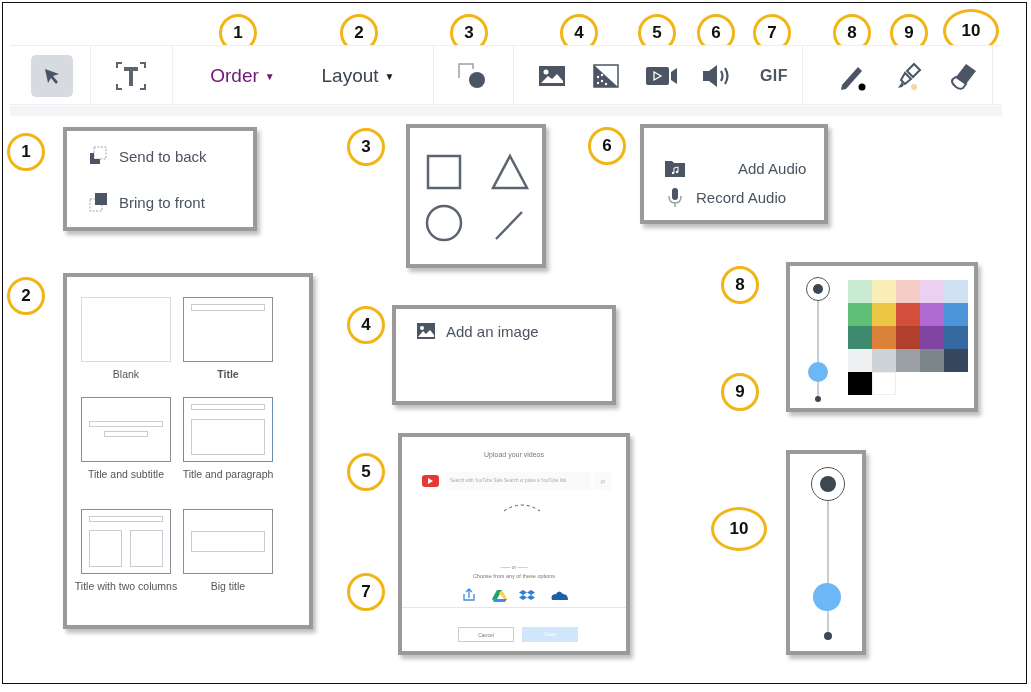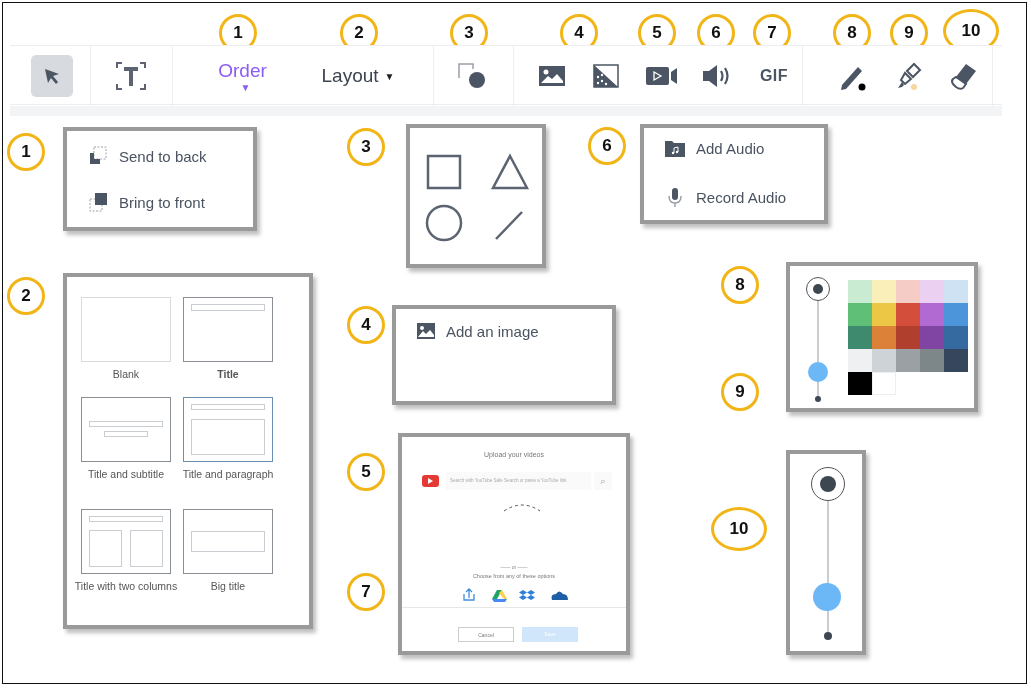--- a/index.html
+++ b/index.html
@@ -64,21 +64,21 @@
           <path d="M3 3 L17 8 L11 10 L16 16 L14 18 L9 12 L6 17 Z" fill="#4b5563"></path>
         </svg>
     </div>
   </div>
   <div class="tb-item" style="left:100px;width:42px;">
     <svg width="34" height="32" viewBox="0 0 34 32">
       <path d="M3 8 V3 H8 M26 3 H31 V8 M3 24 V29 H8 M26 29 H31 V24" stroke="#5b6470" stroke-width="2" fill="none"></path>
       <path d="M10 7 H24 V11 H19 V26 H15 V11 H10 Z" fill="#5b6470"></path>
     </svg>
   </div>
-  <div class="tb-item tb-select" style="left:185px;width:95px;color:#8b5cf6;flex-direction:column;">
+  <div class="tb-item tb-select" style="left:185px;width:95px;color:#701a75;">
     <span>Order</span>
       <span class="caret">▼</span>
   </div>
   <div class="tb-item tb-select" style="left:298px;width:100px;color:#3b4450;">
     <span>Layout</span>
       <span class="caret" style="color:#222;">▼</span>
   </div>
   <div class="tb-item" style="left:445px;width:36px;">
     <svg width="34" height="30" viewBox="0 0 34 30">
       <path d="M3 17 V3 H17 V8" stroke="#9aa0a8" stroke-width="1.5" fill="none"></path>
@@ -247,21 +247,21 @@
         <path d="M92 14 Q90 8 96 8 Q99 3 103 8 Q108 8 108 14 Z" fill="#1f5fa8"></path>
       </g>
   </svg>
   <div style="position:absolute;left:0;top:170px;width:100%;height:1px;background:#e6e6e6;"></div>
   <div style="position:absolute;left:56px;top:190px;width:56px;height:15px;border:1px solid #ccc;font-size:5px;color:#777;text-align:center;line-height:14px;">Cancel</div>
   <div style="position:absolute;left:120px;top:190px;width:56px;height:15px;background:#cfe6fb;font-size:5px;color:#fff;text-align:center;line-height:15px;">Save</div>
 </div>
 
 <div class="badge" style="left:588px;top:127px;">6</div>
 <div class="popup" style="left:640px;top:124px;width:188px;height:100px;">
-  <div class="menu-row" style="top:10px;">
+  <div class="menu-row" style="top:30px;gap:42px;">
     <svg width="22" height="20" viewBox="0 0 22 20">
       <path d="M1 3 H8 L10 5 H21 V19 H1 Z" fill="#4b5563"></path>
       <path d="M10 15 V10 L14 9 V14" stroke="#fff" stroke-width="1" fill="none"></path>
       <circle cx="9" cy="15" r="1.2" fill="#fff"></circle>
         <circle cx="13" cy="14" r="1.2" fill="#fff"></circle>
     </svg>
     <span>Add Audio</span>
   </div>
   <div class="menu-row" style="top:58px;">
     <svg width="22" height="22" viewBox="0 0 22 22">

